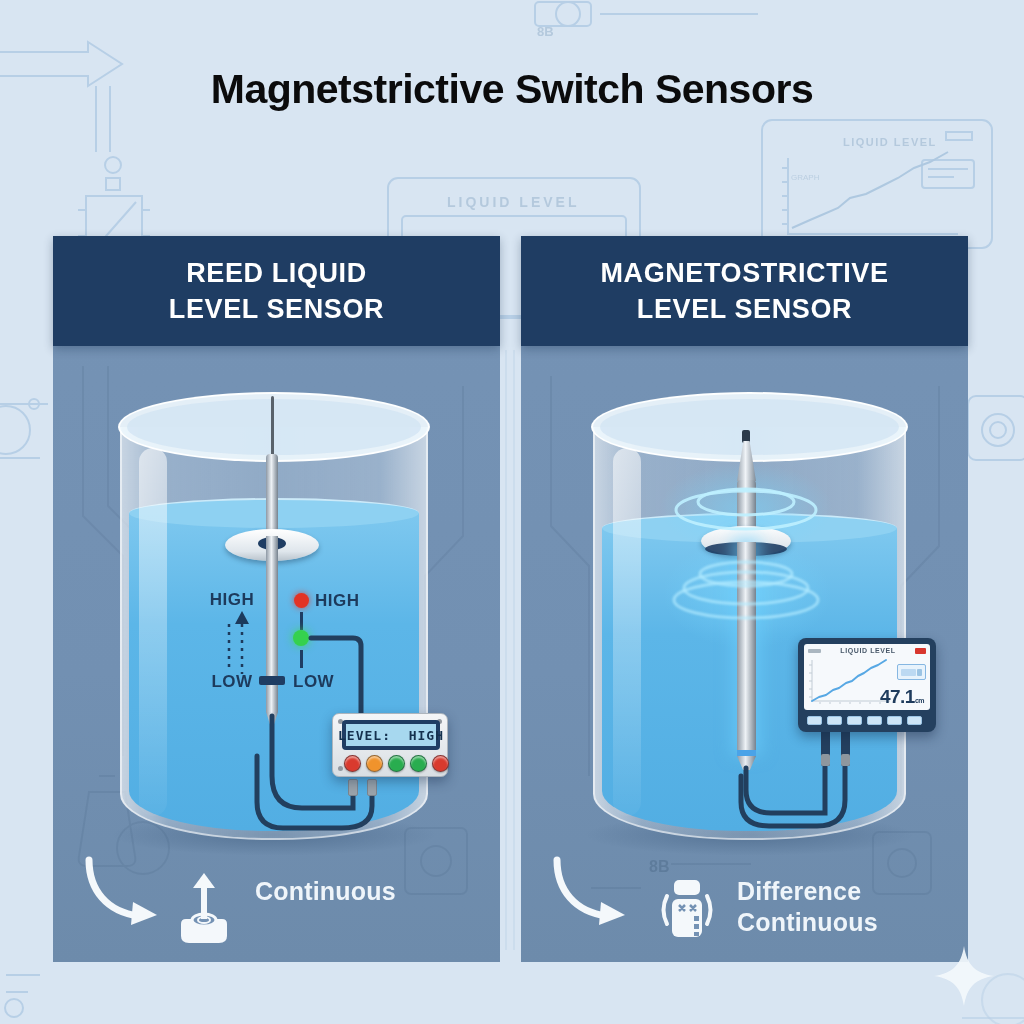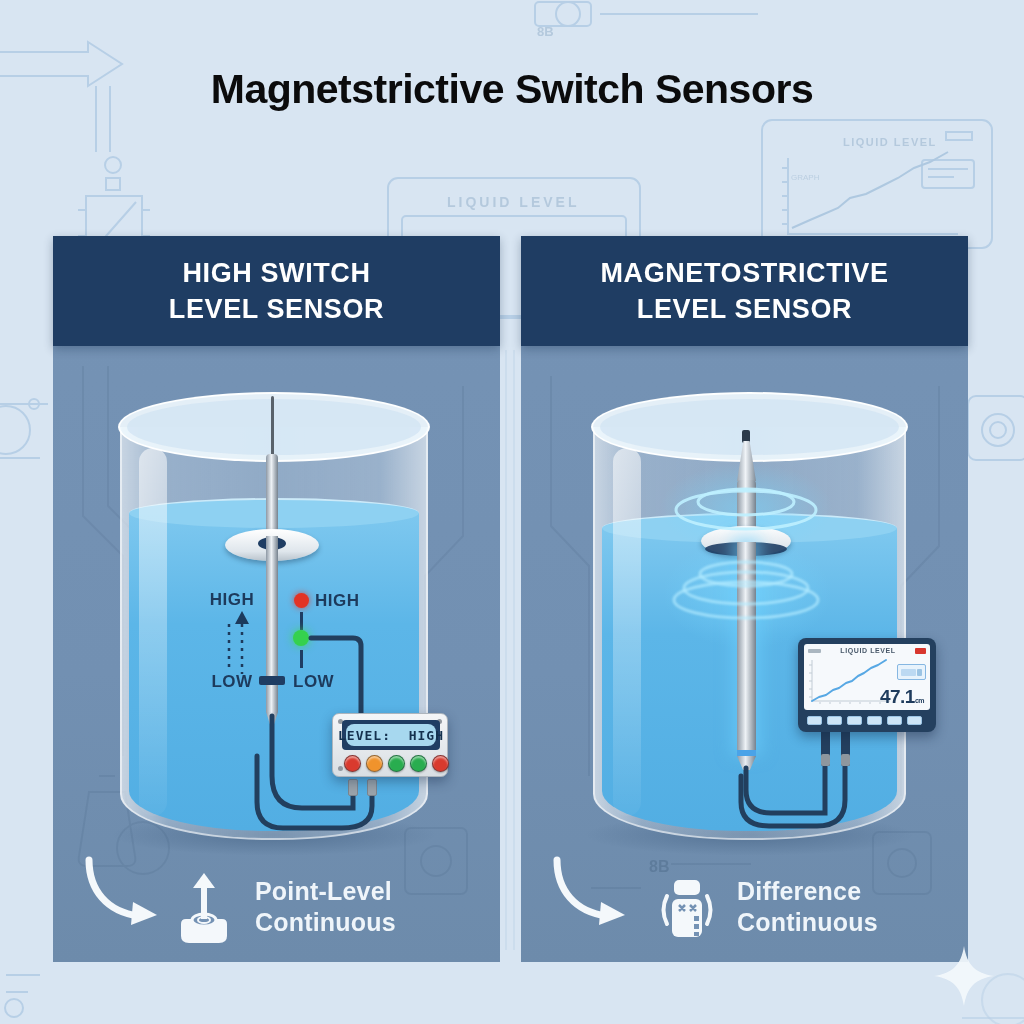--- a/index.html
+++ b/index.html
@@ -56,21 +56,21 @@
   .dot.red{width:15px;height:15px;box-shadow:0 0 6px rgba(230,50,40,.8);}
   .dot.green{width:16px;height:16px;box-shadow:0 0 8px rgba(60,220,90,.9);}
   .vlink{position:absolute;width:3px;background:#1f3d63;}
   .rod-notch{position:absolute;background:#1f3d63;border-radius:2px;}
 
   
   .device{position:absolute;background:linear-gradient(180deg,#f4f6f8,#d9dee3);border:1px solid #adb5bd;border-radius:7px;
           box-shadow:0 5px 12px rgba(18,40,70,.38);}
   .screw{position:absolute;width:5px;height:5px;border-radius:50%;background:#9198a0;}
   .lcd-outer{position:absolute;background:#1f3d63;border-radius:4px;padding:4px;}
-  .lcd-inner{width:100%;height:100%;background:#a7d8ef;border-radius:8px;display:flex;align-items:center;justify-content:center;
+  .lcd-inner{width:100%;height:100%;background:#a7d8ef;border-radius:0;display:flex;align-items:center;justify-content:center;
              font-family:"DejaVu Sans Mono",monospace;font-weight:bold;font-size:13px;letter-spacing:1px;color:#14314e;white-space:pre;text-align:center;}
   .btn-row{position:absolute;display:flex;gap:5px;}
   .dev-btn{width:17px;height:17px;border-radius:50%;border:1.5px solid rgba(40,50,60,.45);
            box-shadow:inset 0 2px 2px rgba(255,255,255,.5),0 1px 2px rgba(0,0,0,.3);}
   .connector{position:absolute;width:10px;height:17px;background:#9aa3ab;border-radius:2px;border:1px solid #7d858d;}
 
   
   .glow-blob{position:absolute;background:radial-gradient(ellipse at center,rgba(120,215,255,.55),rgba(120,215,255,0) 68%);}
 
   
@@ -148,21 +148,21 @@
         <path d="M30,130 V280 L70,320 V520 M55,130 V270 L95,310 V560"></path>
         <path d="M410,150 V300 L372,340 V540"></path>
         <circle cx="90" cy="612" r="26"></circle>
         <path d="M36,556 h36 l10,64 q2,10 -8,10 h-40 q-10,0 -8,-10 z M46,540 h16"></path>
         <rect x="352" y="592" width="62" height="66" rx="6"></rect>
           <circle cx="383" cy="625" r="15"></circle>
       </g>
     </svg>
 
     <header class="panel-header">
-      <div>HIGH SWITCH</div>
+      <div>REED LIQUID</div>
       <div>LEVEL SENSOR</div>
     </header>
 
     <div class="tank-shadow abs" style="left:57px;top:578px;width:328px;height:42px;"></div>
     <div class="tank-body abs" style="left:67px;top:191px;width:308px;height:413px;"></div>
     <div class="water abs" style="left:76px;top:277px;width:290px;height:318px;"></div>
     <div class="water-top abs" style="left:76px;top:262px;width:290px;height:30px;"></div>
     <div class="tank-rim abs" style="left:65px;top:156px;width:312px;height:70px;"></div>
     <div class="tank-rim-inner abs" style="left:74px;top:163px;width:294px;height:56px;"></div>
     <div class="glass-shine abs" style="left:86px;top:212px;width:28px;height:368px;"></div>
@@ -222,21 +222,20 @@
       <polygon points="52,48 76,61 50,71" fill="#f4f8fb"></polygon>
     </svg>
     <svg class="abs" style="left:120px;top:636px;" width="62" height="74">
       <path d="M8,52 Q8,47 13,47 H49 Q54,47 54,52 L54,64 Q54,71 46,71 H16 Q8,71 8,64 Z" fill="#f4f8fb"></path>
       <ellipse cx="31" cy="48" rx="12" ry="6" fill="#7492b4" stroke="#f4f8fb" stroke-width="3"></ellipse>
       <ellipse cx="31" cy="48" rx="6" ry="3" fill="none" stroke="#f4f8fb" stroke-width="2"></ellipse>
       <rect x="28" y="14" width="6" height="33" fill="#f4f8fb"></rect>
       <polygon points="31,1 42,16 20,16" fill="#f4f8fb"></polygon>
     </svg>
     <div class="caption-text" style="left:202px;top:640px;">
-      <div>Point-Level</div>
       <div>Continuous</div>
     </div>
   </section>
 
   <section class="panel right">
     <svg class="traces" width="447" height="726">
       <g stroke="#16324f" stroke-width="2" fill="none" opacity=".08">
         <path d="M30,140 V290 L68,330 V540 M418,150 V310 L380,350 V560"></path>
         <rect x="352" y="596" width="58" height="62" rx="6"></rect>
           <circle cx="381" cy="627" r="14"></circle>

